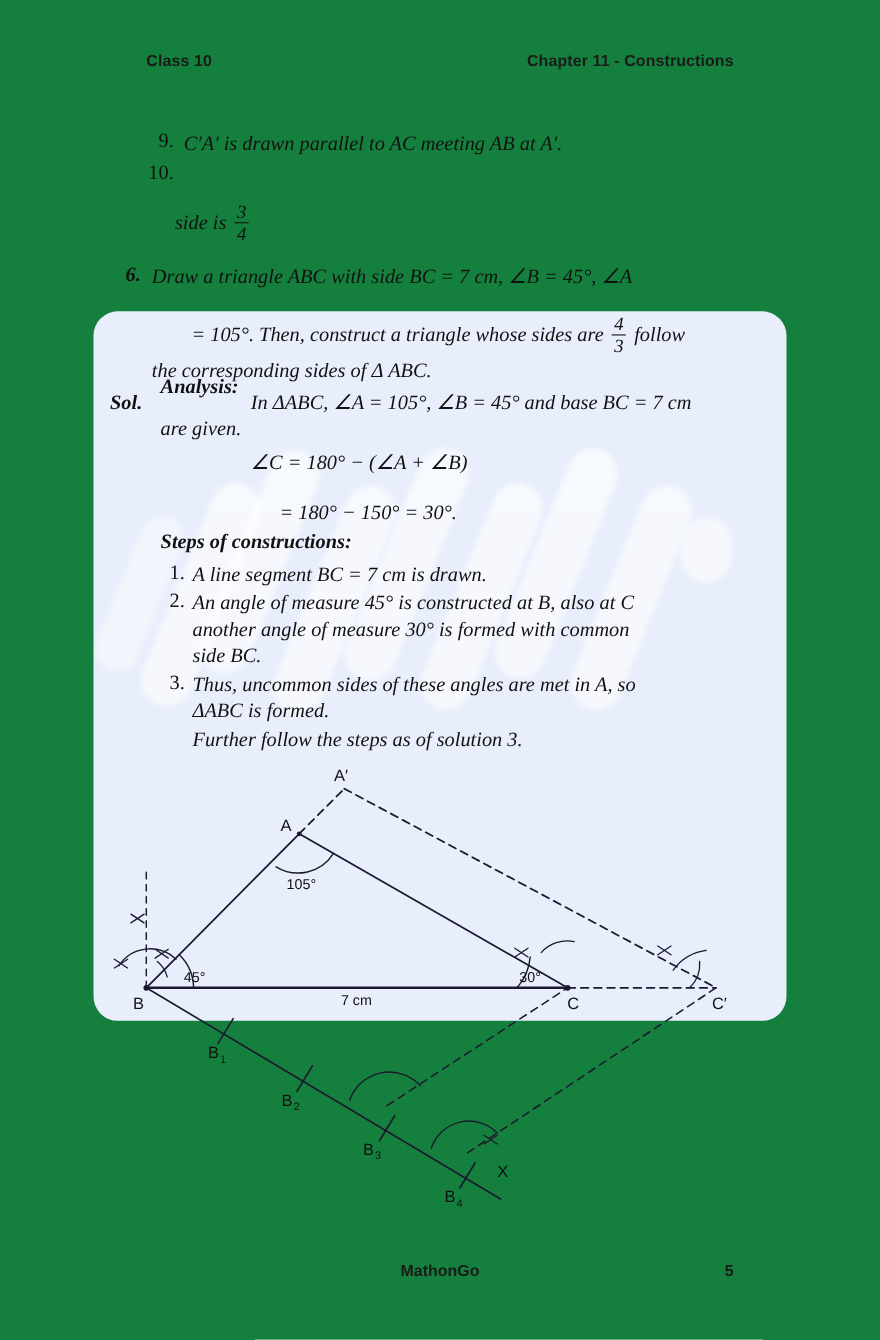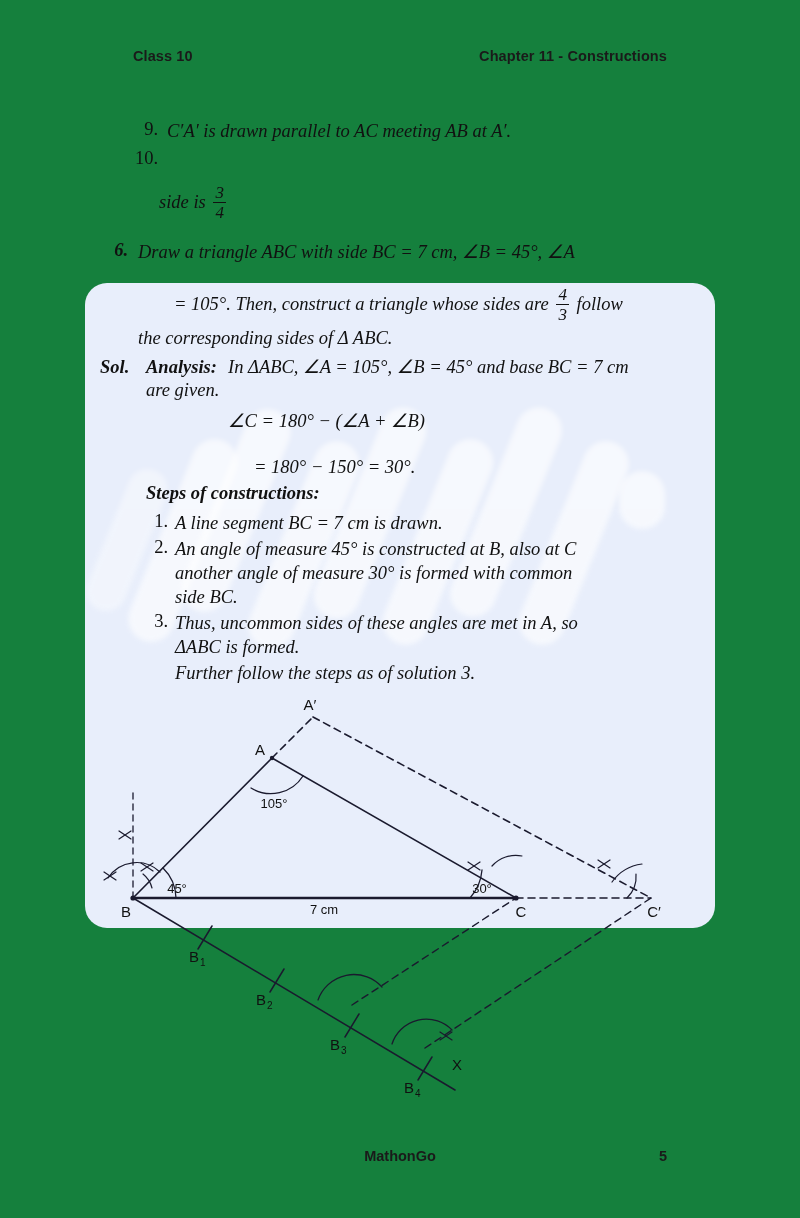--- a/index.html
+++ b/index.html
@@ -200,21 +200,21 @@
         <span class="top">4</span>
         <span class="bar"></span>
         <span class="bot">3</span>
       </span>
       <span>follow</span>
     </div>
 
     <div class="line ital" style="left:138px; top:326px;">the corresponding sides of Δ ABC.</div>
 
     <div class="line bold" style="left:100px; top:355px;">Sol.</div>
-    <div class="line bold" style="left:146px; top:355px;">Analysis:</div>
+    <div class="line bold" style="left:146px; top:340px;">Analysis:</div>
     <div class="line" style="left:228px; top:355px;">In ΔABC, ∠A = 105°, ∠B = 45° and base BC = 7 cm</div>
     <div class="line" style="left:146px; top:378px;">are given.</div>
 
     <div class="line" style="left:228px; top:409px;">∠C = 180° − (∠A + ∠B)</div>
     <div class="line" style="left:254px; top:455px;">= 180° − 150° = 30°.</div>
 
     <div class="line bold" style="left:146px; top:481px;">Steps of constructions:</div>
 
     <div class="num" style="left:146px; top:511px; width:22px;">1.</div>
     <div class="line" style="left:175px; top:511px;">A line segment BC = 7 cm is drawn.</div>

